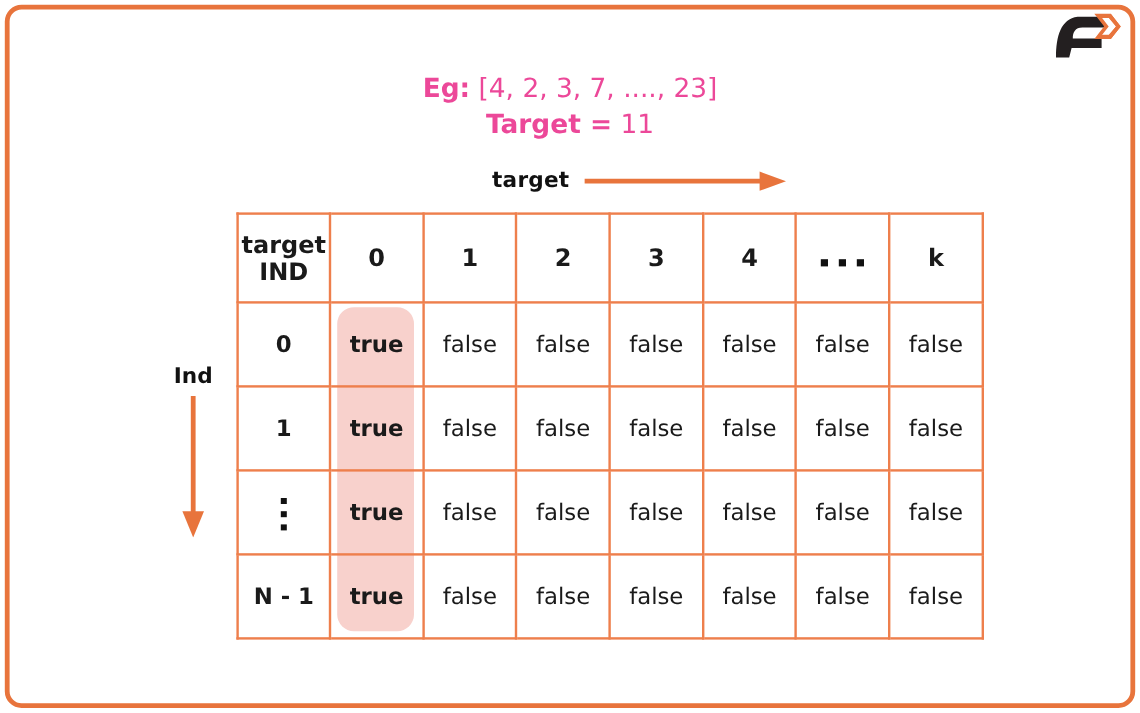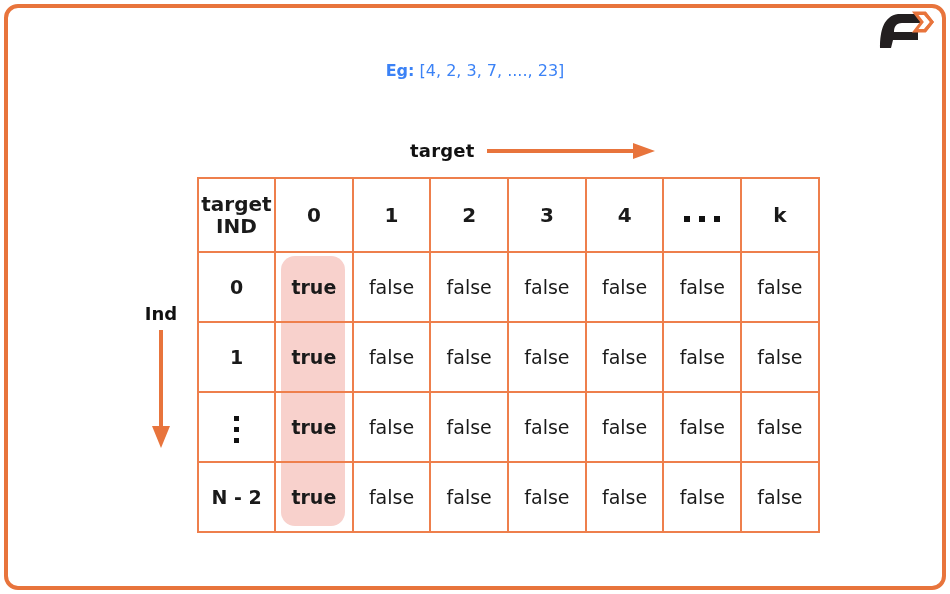--- a/index.html
+++ b/index.html
@@ -43,22 +43,22 @@
   
   .example {
     position: absolute;
     left: 0;
     top: 60px;
     width: 950px;
     text-align: center;
     line-height: 1.35;
   }
   .example-line {
-    font-size: 16px;
-    color: #3b82f6;
+    font-size: 22px;
+    color: #ec4899;
     white-space: pre;
   }
   .lbl-bold { font-weight: bold; }
   .val-reg  { font-weight: normal; }
 
   
   .target-axis {
     position: absolute;
     left: 410px;
     top: 140px;
@@ -181,20 +181,21 @@
     <svg viewBox="0 0 62 44" width="62" height="44" xmlns="http://www.w3.org/2000/svg">
       <path d="M6 40 C6 22 10 8 24 6 L50 6 L50 15 L28 15 C22 15 20 19 20 24 L44 24 L44 32 L19 32 L17 40 Z" fill="#231F20"></path>
       <path d="M40 4 L52 4 L60 14 L52 24 L40 24 L48 14 Z" fill="#E8743C"></path>
       <path d="M43 7 L50 7 L56 14 L50 21 L43 21 L49 14 Z" fill="#ffffff"></path>
       <path d="M41 5 L51 5 L58 14 L51 23 L41 23 L48 14 Z" fill="none" stroke="#E8743C" stroke-width="3"></path>
     </svg>
   </div>
 
   <div class="example">
     <div class="example-line"><span class="lbl-bold">Eg:</span><span class="val-reg"> [4, 2, 3, 7, ...., 23]</span></div>
+    <div class="example-line"><span class="lbl-bold">Target =</span><span class="val-reg"> 11</span></div>
   </div>
 
   <div class="target-axis">
     <span class="axis-text">target</span>
     <svg class="h-arrow" width="168" height="20" viewBox="0 0 168 20">
       <line x1="0" y1="10" x2="148" y2="10" stroke="#E8743C" stroke-width="4"></line>
       <polygon points="146,2 168,10 146,18" fill="#E8743C"></polygon>
     </svg>
   </div>
 
@@ -263,21 +264,21 @@
         <td class="col-data cell-true">true</td>
         <td class="col-data cell-false">false</td>
         <td class="col-data cell-false">false</td>
         <td class="col-data cell-false">false</td>
         <td class="col-data cell-false">false</td>
         <td class="col-data cell-false">false</td>
         <td class="col-data cell-false">false</td>
       </tr>
 
       <tr>
-        <td class="col-label row-label">N - 2</td>
+        <td class="col-label row-label">N - 1</td>
         <td class="col-data cell-true">true</td>
         <td class="col-data cell-false">false</td>
         <td class="col-data cell-false">false</td>
         <td class="col-data cell-false">false</td>
         <td class="col-data cell-false">false</td>
         <td class="col-data cell-false">false</td>
         <td class="col-data cell-false">false</td>
       </tr>
     </tbody>
   </table>

